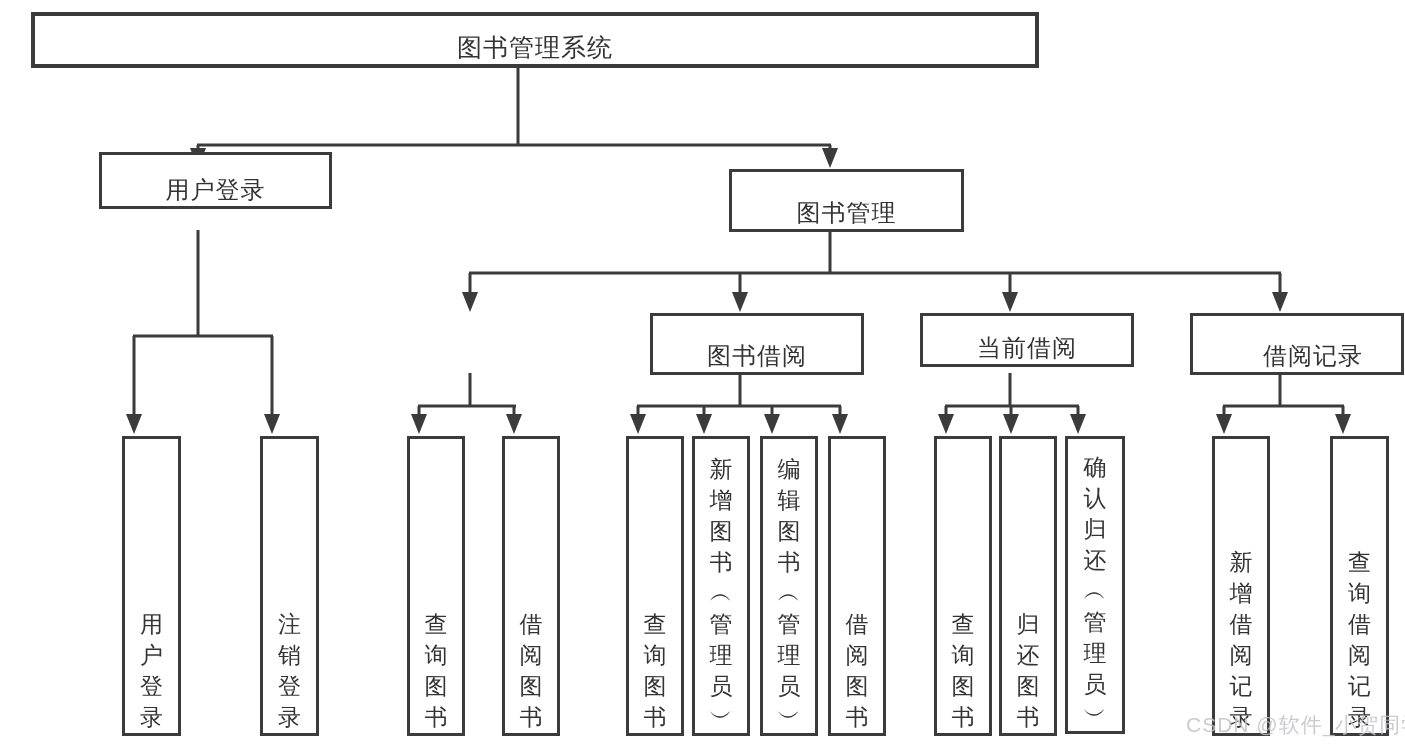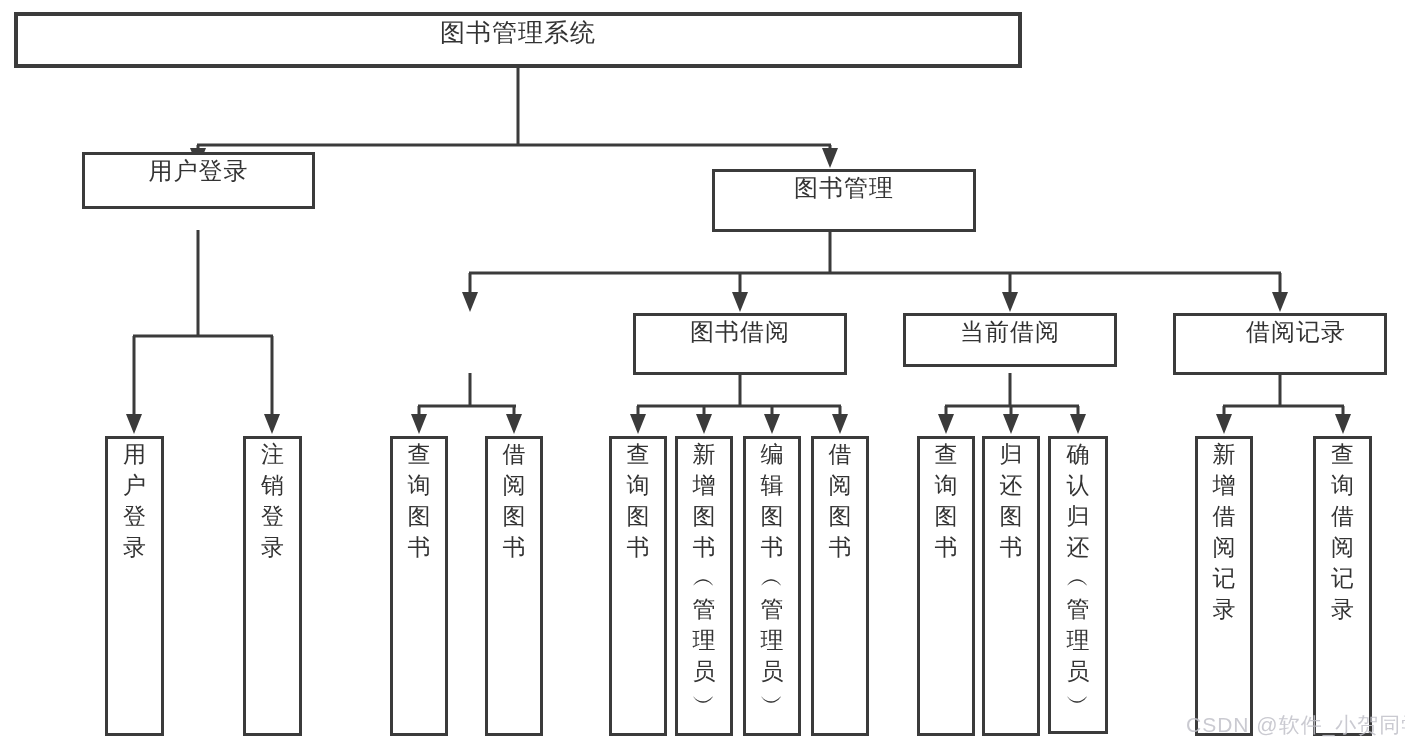--- a/index.html
+++ b/index.html
@@ -31,23 +31,24 @@
   .heads {
     fill: var(--line-color, #3b3b3b);
     stroke: none;
   }
   .box {
     position: absolute;
     box-sizing: border-box;
     background: #ffffff;
     border: 3px solid var(--line-color, #3b3b3b);
     display: flex;
-    align-items: flex-start;
+    align-items: flex-end;
     justify-content: center;
     z-index: 2;
+    margin-left: 17px;
   }
   .box.root { border-width: 4px; }
   .hlabel {
     font-size: 24px;
     letter-spacing: 1px;
     white-space: nowrap;
   }
   .root .hlabel { font-size: 25px; }
   .vlabel {
     display: flex;
@@ -120,21 +121,21 @@
       M1335,414 L1351,414 L1343,434 Z"></path>
   </svg>
 
   <div class="box root" style="left:14px; top:12px; width:1008px; height:56px;">
     <span class="hlabel">图书管理系统</span>
   </div>
 
   <div class="box" style="left:82px; top:152px; width:233px; height:57px;">
     <span class="hlabel">用户登录</span>
   </div>
-  <div class="box" style="left:712px; top:169px; width:264px; height:63px;">
+  <div class="box" style="left:712px; top:169px; width:235px; height:63px;">
     <span class="hlabel">图书管理</span>
   </div>
 
   <div class="box" style="left:633px; top:313px; width:214px; height:62px;">
     <span class="hlabel">图书借阅</span>
   </div>
   <div class="box" style="left:903px; top:313px; width:214px; height:54px;">
     <span class="hlabel">当前借阅</span>
   </div>
   <div class="box" style="left:1173px; top:313px; width:214px; height:62px;padding-left:32px;">

